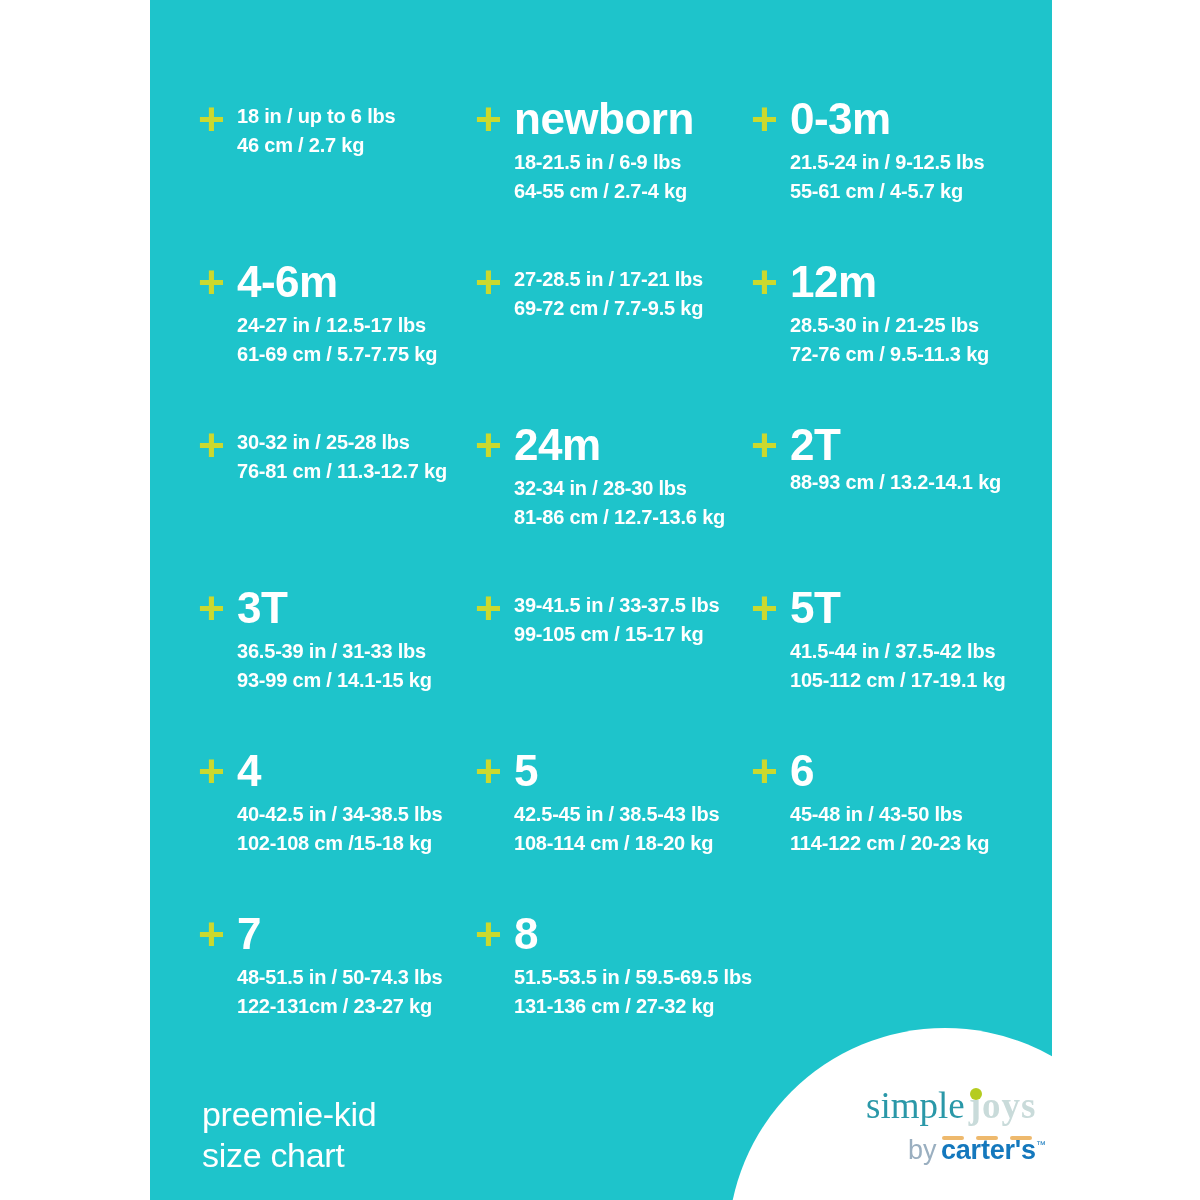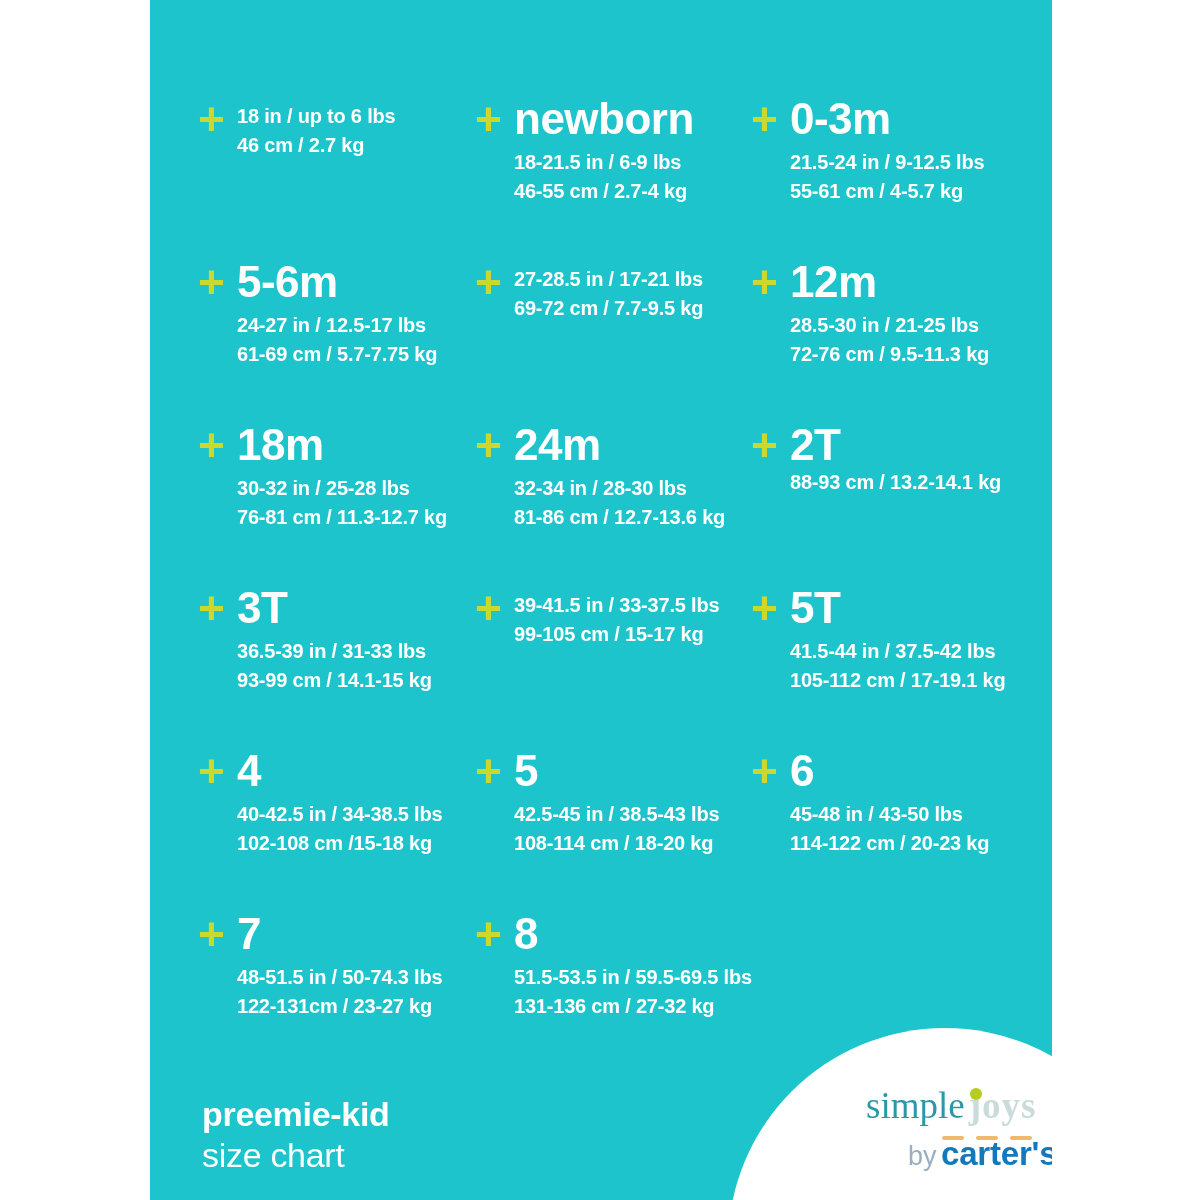--- a/index.html
+++ b/index.html
@@ -26,39 +26,39 @@
   }
   .size-line{
     color:#ffffff;font-size:20px;font-weight:bold;line-height:29px;
     letter-spacing:-0.2px;white-space:nowrap;
   }
   .size-line.first{margin-top:6px;}
   .footer-title{
     position:absolute;left:52px;top:1094px;color:#ffffff;
     font-size:34px;line-height:41px;letter-spacing:-0.3px;
   }
-  .ft-bold{font-weight:bold;}
+  .ft-bold{font-weight:normal;}
   .logo-circle{
     position:absolute;left:578px;top:1028px;width:434px;height:434px;
     border-radius:50%;background:#ffffff;
   }
   .logo{position:absolute;left:138px;top:56px;white-space:nowrap;}
   .logo-line1{font-size:37px;line-height:44px;font-family:Liberation Serif, serif;}
   .logo-simple{color:#2A98A8;}
   .joys-wrap{position:relative;display:inline-block;margin-left:4px;}
   .logo-joys{color:#C9DBDA;font-weight:bold;letter-spacing:1px;}
   .j-dot{
     position:absolute;left:1px;top:4px;width:12px;height:12px;
     border-radius:50%;background:#B5CC20;
   }
   .tagline-marks{position:absolute;left:76px;top:52px;display:flex;gap:12px;}
   .tagline-marks i{display:block;width:22px;height:4px;background:#E8A13C;opacity:.75;border-radius:2px;}
   .logo-by{margin-top:7px;margin-left:42px;}
   .logo-by-word{color:#9AAFC0;font-size:27px;}
-  .logo-carters{color:#1478BD;font-size:33px;font-weight:bold;letter-spacing:-0.2px;}
+  .logo-carters{color:#1478BD;font-size:27px;font-weight:bold;letter-spacing:-0.2px;}
   .logo-tm{color:#1478BD;font-size:10px;vertical-align:top;line-height:20px;}
 </style>
 </head>
 <body>
 
 <div class="panel">
 
   <div class="grid">
 
     <div class="cell">
@@ -67,37 +67,37 @@
         <div class="size-line first">18 in / up to 6 lbs</div>
         <div class="size-line">46 cm / 2.7 kg</div>
       </div>
     </div>
 
     <div class="cell">
       <span class="plus">+</span>
       <div class="cell-body">
         <div class="size-label">newborn</div>
         <div class="size-line first">18-21.5 in / 6-9 lbs</div>
-        <div class="size-line">46-55 cm / 2.7-4 kg</div>
+        <div class="size-line">64-55 cm / 2.7-4 kg</div>
       </div>
     </div>
 
     <div class="cell">
       <span class="plus">+</span>
       <div class="cell-body">
         <div class="size-label">0-3m</div>
         <div class="size-line first">21.5-24 in / 9-12.5 lbs</div>
         <div class="size-line">55-61 cm / 4-5.7 kg</div>
       </div>
     </div>
 
     <div class="cell">
       <span class="plus">+</span>
       <div class="cell-body">
-        <div class="size-label">5-6m</div>
+        <div class="size-label">4-6m</div>
         <div class="size-line first">24-27 in / 12.5-17 lbs</div>
         <div class="size-line">61-69 cm / 5.7-7.75 kg</div>
       </div>
     </div>
 
     <div class="cell">
       <span class="plus">+</span>
       <div class="cell-body">
         <div class="size-line first">27-28.5 in / 17-21 lbs</div>
         <div class="size-line">69-72 cm / 7.7-9.5 kg</div>
@@ -109,21 +109,20 @@
       <div class="cell-body">
         <div class="size-label">12m</div>
         <div class="size-line first">28.5-30 in / 21-25 lbs</div>
         <div class="size-line">72-76 cm / 9.5-11.3 kg</div>
       </div>
     </div>
 
     <div class="cell">
       <span class="plus">+</span>
       <div class="cell-body">
-        <div class="size-label">18m</div>
         <div class="size-line first">30-32 in / 25-28 lbs</div>
         <div class="size-line">76-81 cm / 11.3-12.7 kg</div>
       </div>
     </div>
 
     <div class="cell">
       <span class="plus">+</span>
       <div class="cell-body">
         <div class="size-label">24m</div>
         <div class="size-line first">32-34 in / 28-30 lbs</div>

